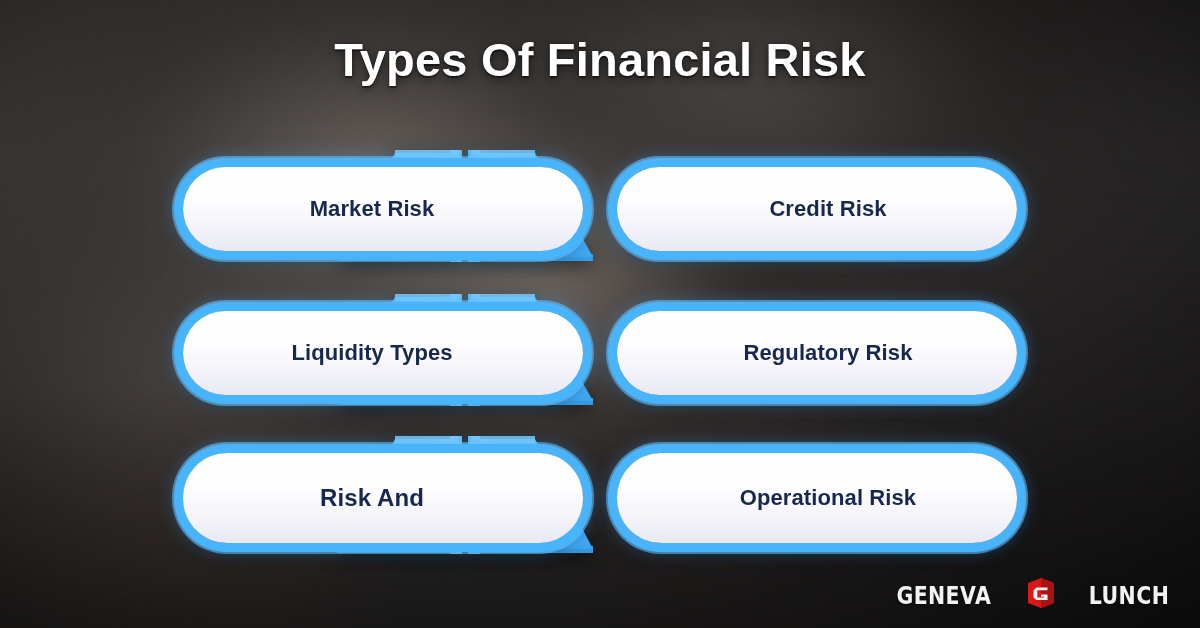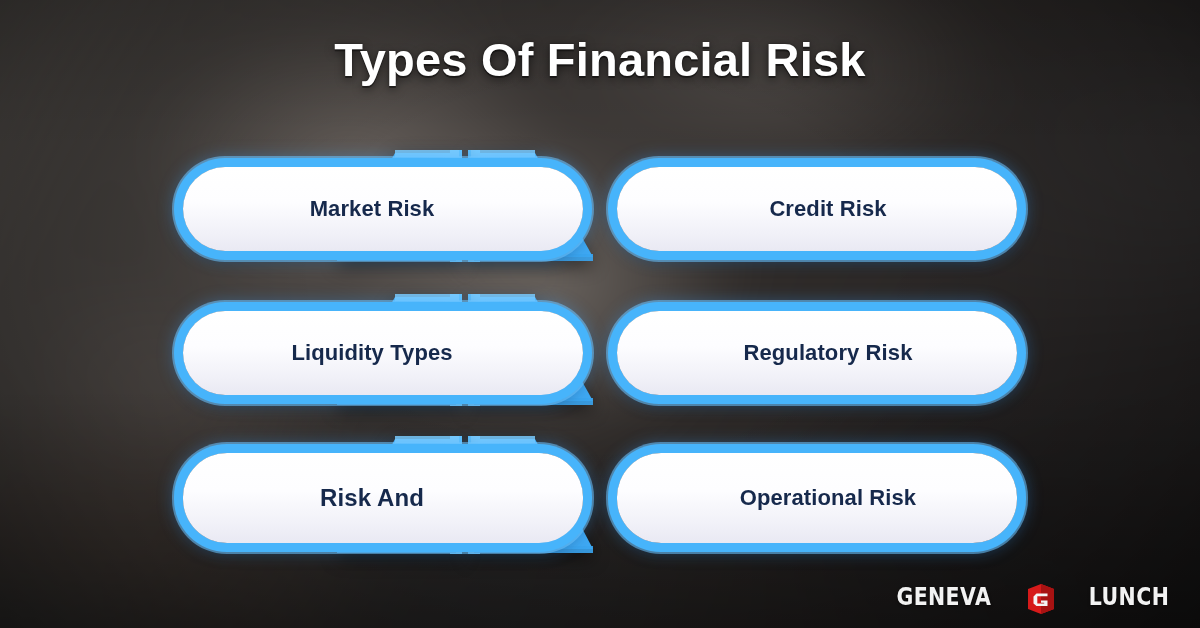--- a/index.html
+++ b/index.html
@@ -132,23 +132,23 @@
     text-align: center;
     line-height: 1.12;
     letter-spacing: 0.1px;
   }
   .row-3 .item.left .pill-label { font-size: 24px; }
 
   
   .logo {
     position: absolute;
     right: 22px;
-    bottom: 12px;
+    bottom: 18px;
     display: flex;
-    align-items: flex-start;
+    align-items: flex-end;
     gap: 22px;
     height: 34px;
   }
   .logo-word {
     font-size: 25px;
     font-weight: 700;
     color: #f2f2f2;
     letter-spacing: 0.5px;
     font-family: "DejaVu Sans", sans-serif;
     transform: scaleX(0.82);

